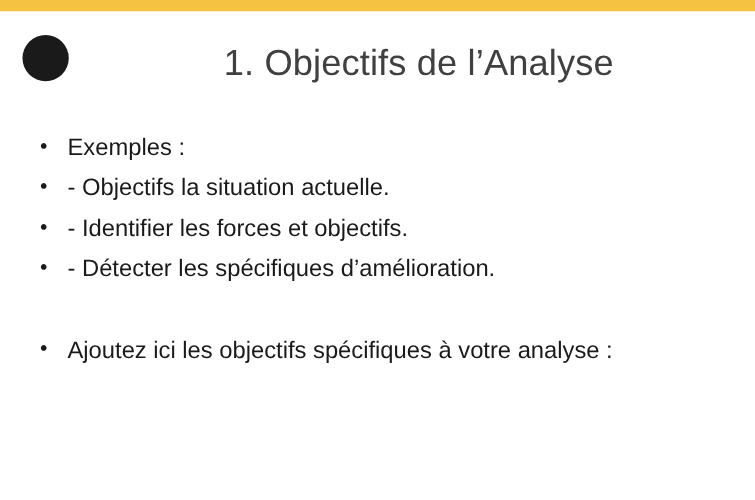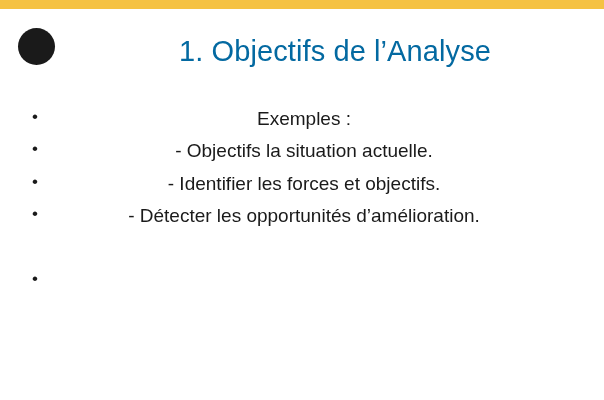--- a/index.html
+++ b/index.html
@@ -37,21 +37,21 @@
     border-radius: 50%;
     background: #1a1a1a;
   }
   .slide-title {
     position: absolute;
     top: 34px;
     left: 100px;
     width: 470px;
     text-align: center;
     font-size: 29px;
-    color: #0369a1;
+    color: #404040;
     font-weight: normal;
     letter-spacing: 0.1px;
     line-height: 1.2;
   }
   .body-list {
     position: absolute;
     top: 104px;
     left: 32px;
     width: 545px;
   }
@@ -67,21 +67,20 @@
     width: 22px;
     flex: 0 0 22px;
     font-size: 17px;
     line-height: 1.55;
     color: #1a1a1a;
     text-align: left;
   }
   .li .txt {
     flex: 1 1 auto;
     max-width: 500px;
-    text-align: center;
   }
   .spacer {
     height: 32px;
   }
   .li.wrap .txt {
     max-width: 470px;
   }
 </style>
 </head>
 <body>
@@ -106,24 +105,25 @@
       <span class="txt">- Objectifs la situation actuelle.</span>
     </div>
 
     <div class="li">
       <span class="marker">•</span>
       <span class="txt">- Identifier les forces et objectifs.</span>
     </div>
 
     <div class="li">
       <span class="marker">•</span>
-      <span class="txt">- Détecter les opportunités d’amélioration.</span>
+      <span class="txt">- Détecter les spécifiques d’amélioration.</span>
     </div>
 
     <div class="spacer"></div>
 
     <div class="li wrap">
       <span class="marker">•</span>
+      <span class="txt">Ajoutez ici les objectifs spécifiques à votre analyse :</span>
     </div>
 
   </div>
 
 </div>
 
 </body></html>

